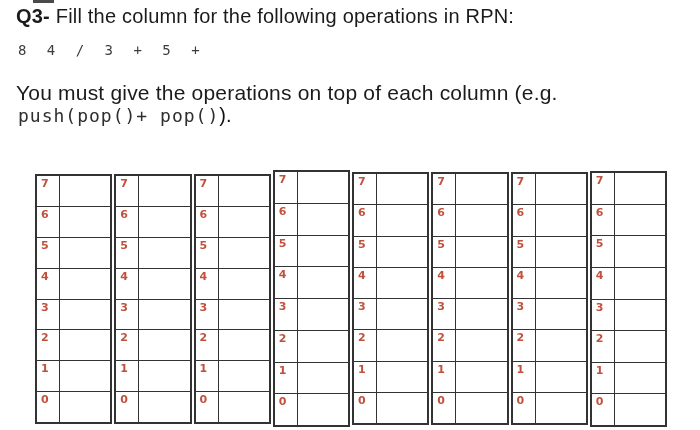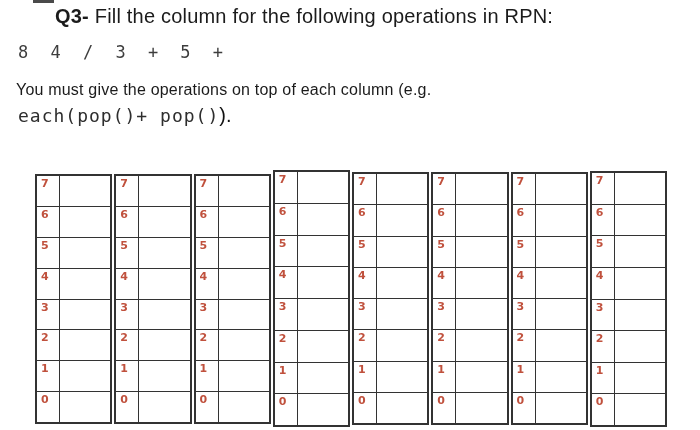--- a/index.html
+++ b/index.html
@@ -14,30 +14,30 @@
   .artifact {
     position: absolute; left: 33px; top: 0;
     width: 21px; height: 3px;
     background: #4a4a4a;
   }
   .line1 {
     position: absolute; left: 16px; top: 5px;
     font-size: 20px; letter-spacing: 0.2px;
     white-space: nowrap;
   }
-  .line1 b { font-weight: bold; margin-left: 39px; }
+  .line1 b { font-weight: bold; }
   .expr {
     position: absolute; left: 18px; top: 42px;
     font-family: "DejaVu Sans Mono", monospace;
-    font-size: 17px; color: #3d3d3d;
+    font-size: 14px; color: #3d3d3d;
     letter-spacing: 6px; white-space: pre;
   }
   .line3 {
     position: absolute; left: 16px; top: 81px;
-    font-size: 16px; letter-spacing: 0.2px;
+    font-size: 21px; letter-spacing: 0.2px;
     white-space: nowrap;
   }
   .line4 {
     position: absolute; left: 18px; top: 104px;
     font-size: 18px; white-space: nowrap;
   }
   .line4 .mono {
     font-family: "DejaVu Sans Mono", monospace;
     color: #2e2e2e; letter-spacing: 1px;
   }
@@ -83,21 +83,21 @@
 <body>
 
 <div class="artifact"></div>
 
 <div class="line1"><b>Q3-</b> <span>Fill the column for the following operations in RPN:</span></div>
 
 <div class="expr">8 4 / 3 + 5 +</div>
 
 <div class="line3">You must give the operations on top of each column (e.g.</div>
 
-<div class="line4"><span class="mono">each(pop()+ pop()</span><span class="sans">).</span></div>
+<div class="line4"><span class="mono">push(pop()+ pop()</span><span class="sans">).</span></div>
 
 <div class="rpn-table">
     <div class="group">
       <div class="row">
         <div class="label-cell">7</div>
         <div class="answer-cell"></div>
       </div>
       <div class="row">
         <div class="label-cell">6</div>
         <div class="answer-cell"></div>

